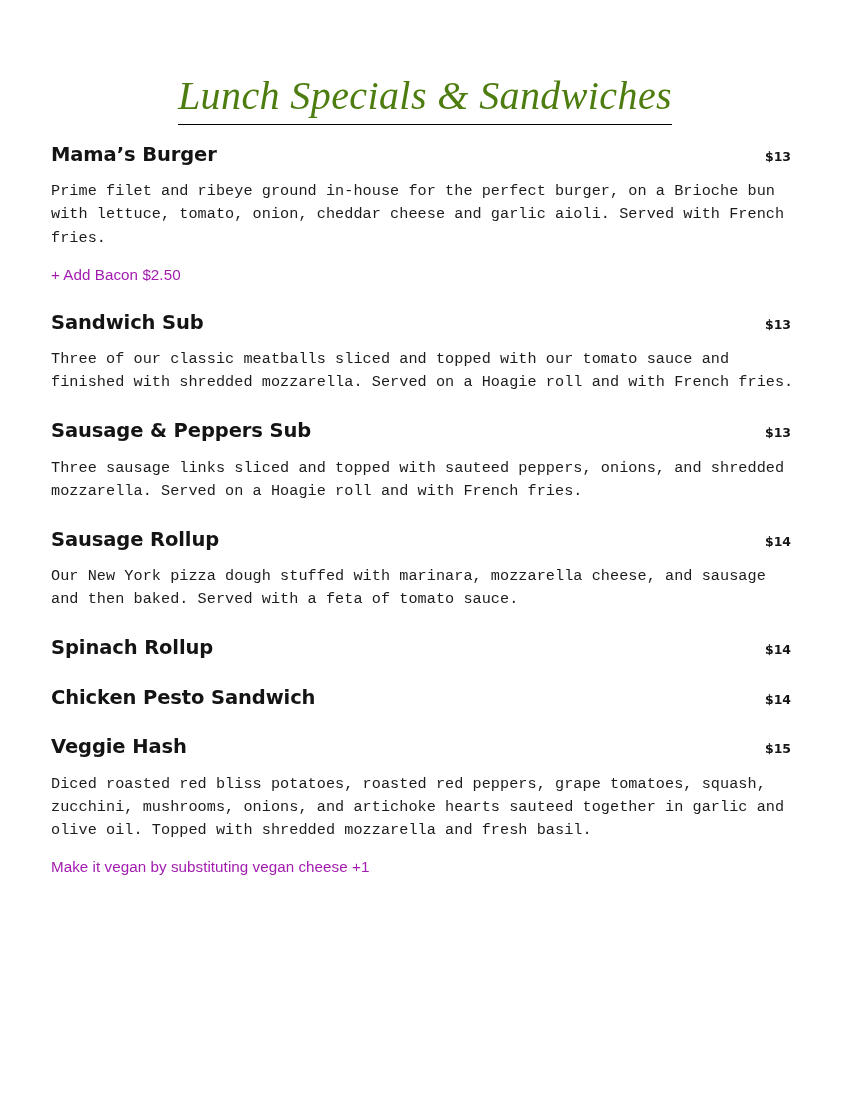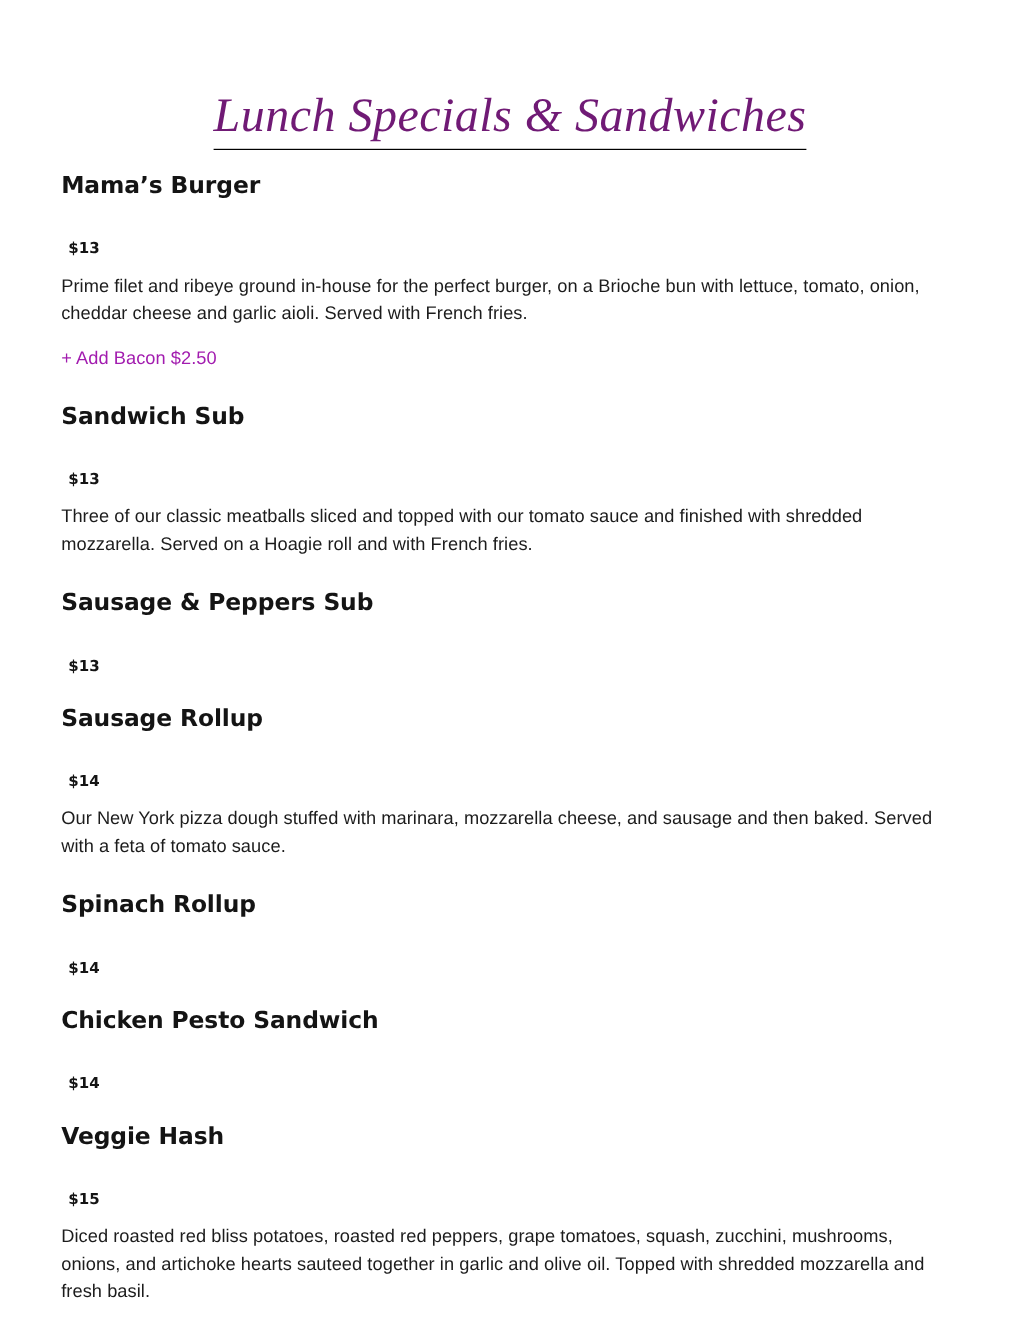--- a/index.html
+++ b/index.html
@@ -31,21 +31,21 @@
     padding-top: 46px;
   }
   .menu-title {
     display: inline-block;
     font-family: "Liberation Serif", "DejaVu Serif", serif;
     font-style: italic;
     font-weight: 400;
     font-size: 40px;
     line-height: 1.15;
     letter-spacing: 0.4px;
-    color: #701a75;
+    color: #4d7c0f;
     border-bottom: 1.6px solid #000000;
     padding-bottom: 5px;
   }
 
   
   .menu-list {
     margin: 0;
     padding: 0;
     list-style: none;
     position: absolute;
@@ -58,21 +58,20 @@
     margin: 0 0 25px 0;
     padding: 0;
   }
   .menu-item:last-child { margin-bottom: 16px; }
 
   .item-head {
     display: flex;
     align-items: baseline;
     justify-content: space-between;
     gap: 32px;
-    flex-direction: column;
   }
 
   .item-name {
     font-family: "DejaVu Sans", "Liberation Sans", sans-serif;
     font-weight: 700;
     font-size: 19.5px;
     line-height: 1.25;
     letter-spacing: -0.1px;
     color: #141414;
     white-space: nowrap;
@@ -85,21 +84,21 @@
     line-height: 1.2;
     color: #141414;
     white-space: nowrap;
     flex: none;
     text-align: center;
     min-width: 38px;
   }
 
   .item-desc {
     margin-top: 13px;
-    font-family: Liberation Sans, sans-serif;
+    font-family: Liberation Mono, monospace;
     font-weight: 400;
     font-size: 15.2px;
     line-height: 1.52;
     color: #1c1c1c;
     letter-spacing: 0.05px;
     max-width: 746px;
   }
 
   .item-note {
     margin-top: 13px;
@@ -135,20 +134,21 @@
           <div class="item-name">Sandwich Sub</div>
           <div class="item-price">$13</div>
         </div>
         <div class="item-desc">Three of our classic meatballs sliced and topped with our tomato sauce and finished with shredded mozzarella. Served on a Hoagie roll and with French fries.</div>
       </li>
       <li class="menu-item">
         <div class="item-head">
           <div class="item-name">Sausage &amp; Peppers Sub</div>
           <div class="item-price">$13</div>
         </div>
+        <div class="item-desc">Three sausage links sliced and topped with sauteed peppers, onions, and shredded mozzarella. Served on a Hoagie roll and with French fries.</div>
       </li>
       <li class="menu-item">
         <div class="item-head">
           <div class="item-name">Sausage Rollup</div>
           <div class="item-price">$14</div>
         </div>
         <div class="item-desc">Our New York pizza dough stuffed with marinara, mozzarella cheese, and sausage and then baked. Served with a feta of tomato sauce.</div>
       </li>
       <li class="menu-item">
         <div class="item-head">

